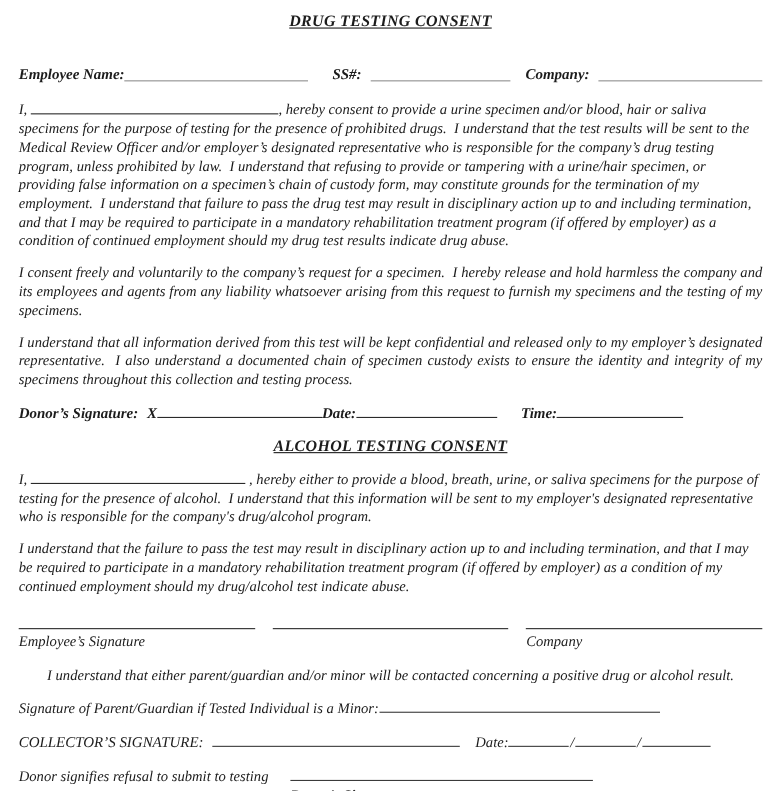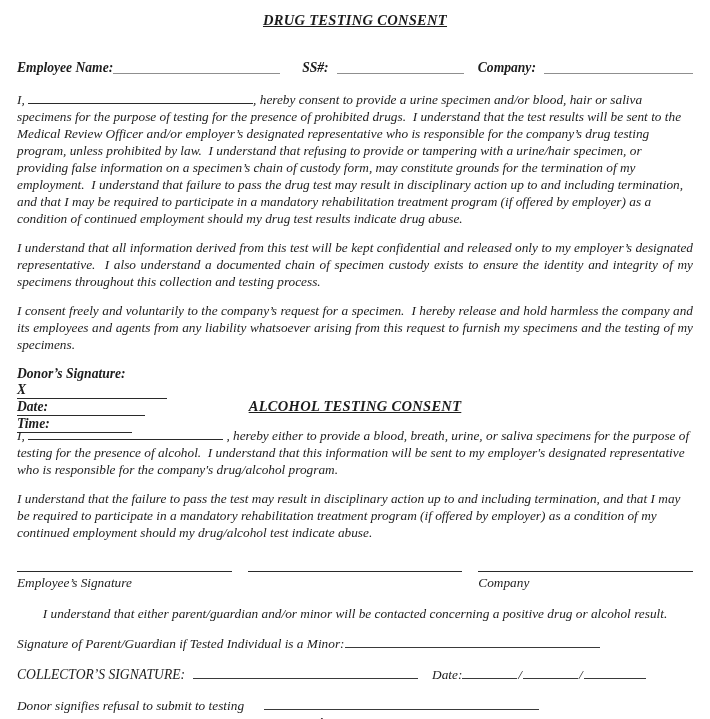--- a/index.html
+++ b/index.html
@@ -25,21 +25,21 @@
   .para{
     font-size:13.3px;line-height:17px;margin:11px 0 0 0;
     white-space:pre-wrap;text-align:left;
   }
   .para.just{text-align:justify;}
   .para.mt12{margin-top:12px;}
   .w-i1{width:225px;border-bottom-color:#2a2a2a;}
   .w-i2{width:195px;border-bottom-color:#2a2a2a;}
   .sig-inline-row{
     display:flex;align-items:baseline;margin-top:13px;height:19px;
-    font-size:13.6px;font-weight:bold;white-space:nowrap;flex-direction:column;
+    font-size:13.6px;font-weight:bold;white-space:nowrap;
   }
   .w-dsx{width:150px;border-bottom-color:#2a2a2a;}
   .w-dsd{width:128px;border-bottom-color:#2a2a2a;}
   .w-dst{width:115px;border-bottom-color:#2a2a2a;}
   .sigrow{display:flex;gap:16px;margin-top:18px;}
   .sigcol{flex:1;}
   .sigline{border-bottom:1.6px solid #2a2a2a;height:12px;}
   .siglabel{font-size:13.3px;line-height:17px;margin-top:2px;}
   .note{font-size:13.3px;line-height:17px;margin-top:14px;text-align:center;}
   .inline-row{
@@ -75,23 +75,23 @@
       <span class="sp8"></span>
       <span class="blank gray w-ss"></span>
     <span class="sp14"></span>
     <span>Company:</span>
       <span class="sp8"></span>
       <span class="blank gray w-co"></span>
   </div>
 
   <p class="para"><span>I, </span><span class="blank w-i1"></span><span>, hereby consent to provide a urine specimen and/or blood, hair or saliva specimens for the purpose of testing for the presence of prohibited drugs.  I understand that the test results will be sent to the Medical Review Officer and/or employer’s designated representative who is responsible for the company’s drug testing program, unless prohibited by law.  I understand that refusing to provide or tampering with a urine/hair specimen, or providing false information on a specimen’s chain of custody form, may constitute grounds for the termination of my employment.  I understand that failure to pass the drug test may result in disciplinary action up to and including termination, and that I may be required to participate in a mandatory rehabilitation treatment program (if offered by employer) as a condition of continued employment should my drug test results indicate drug abuse.</span></p>
 
+  <p class="para just mt12">I consent freely and voluntarily to the company’s request for a specimen.  I hereby release and hold harmless the company and its employees and agents from any liability whatsoever arising from this request to furnish my specimens and the testing of my specimens.</p>
+
   <p class="para just mt12">I understand that all information derived from this test will be kept confidential and released only to my employer’s designated representative.  I also understand a documented chain of specimen custody exists to ensure the identity and integrity of my specimens throughout this collection and testing process.</p>
-
-  <p class="para just mt12">I consent freely and voluntarily to the company’s request for a specimen.  I hereby release and hold harmless the company and its employees and agents from any liability whatsoever arising from this request to furnish my specimens and the testing of my specimens.</p>
 
   <div class="sig-inline-row">
     <span>Donor’s Signature: </span>
     <span class="sp8"></span>
     <span>X</span>
       <span class="blank w-dsx"></span>
       <span>Date: </span>
       <span class="blank w-dsd"></span>
     <span class="sp22"></span>
     <span>Time: </span>

